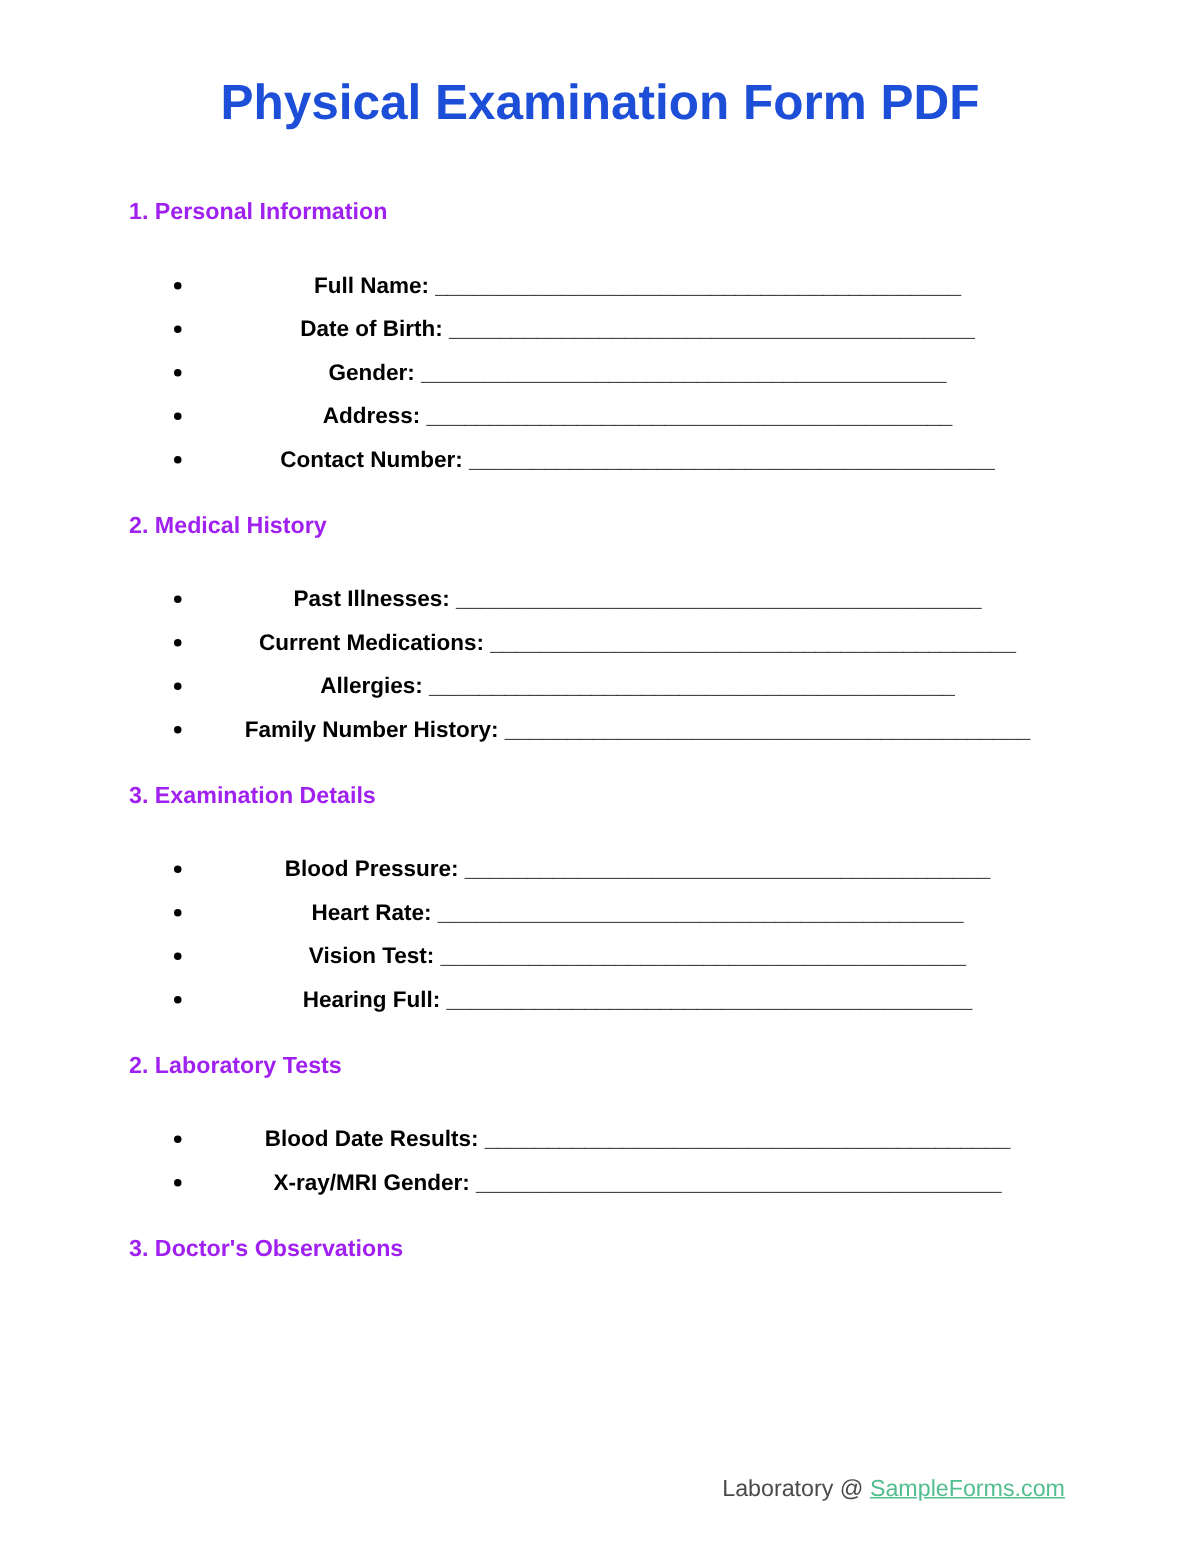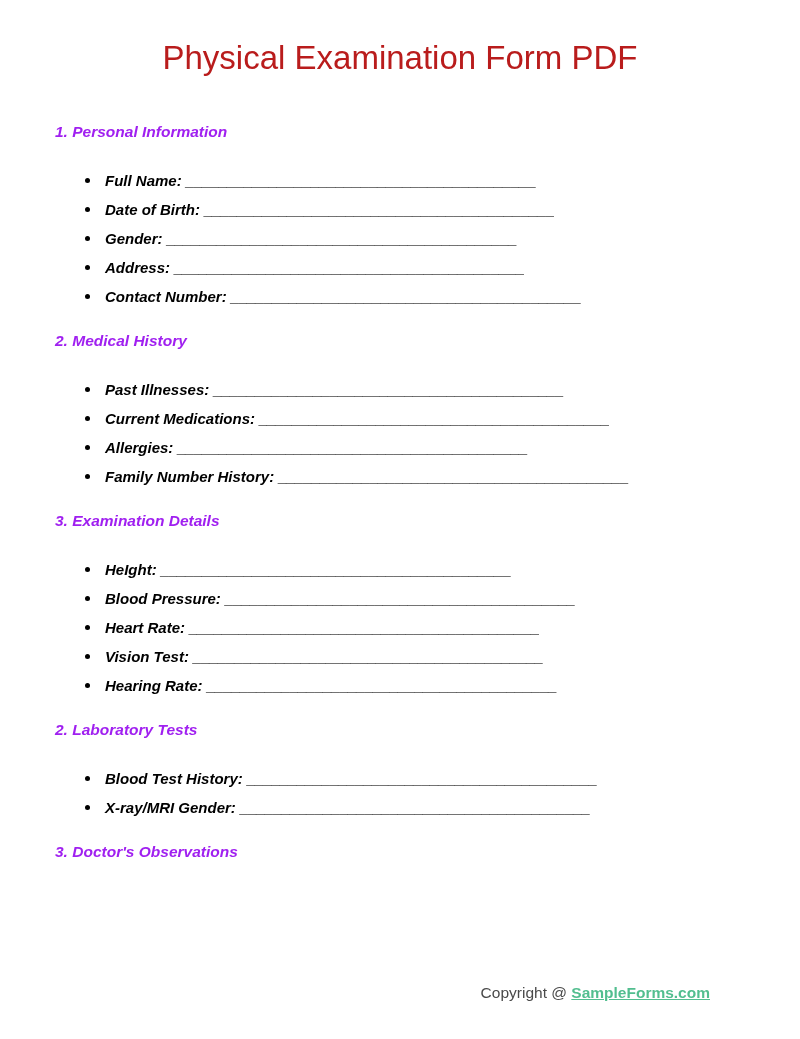--- a/index.html
+++ b/index.html
@@ -7,41 +7,42 @@
   .page {
     position: relative;
     width: 800px;
     height: 1039px;
     margin: 0 auto;
     background: #ffffff;
     font-family: "Liberation Sans", sans-serif;
     overflow: hidden;
   }
   .doc-title {
-    margin: 38px 0 0 0;
+    margin: 48px 0 0 0;
     text-align: center;
     font-size: 33px;
     line-height: 39px;
-    font-weight: normal;
-    color: #b91c1c;
+    font-weight: bold;
+    color: #1d4ed8;
     letter-spacing: 0px;
   }
-  .content { padding: 0 55px; font-style: italic; }
+  .content { padding: 0 86px; }
   .section-heading {
     margin: 21px 0 0 0;
     font-size: 15.5px;
     line-height: 18px;
     font-weight: bold;
     color: #A020F0;
   }
   .section:first-child .section-heading { margin-top: 46px; }
   .items {
     list-style: none;
     margin: 25px 0 0 0;
     padding: 0 0 0 29px;
+    text-align: center;
   }
   .field-row {
     position: relative;
     padding-left: 21px;
     font-size: 15px;
     line-height: 29px;
     font-weight: bold;
     color: #000000;
     white-space: nowrap;
   }
@@ -59,21 +60,21 @@
   .footer {
     position: absolute;
     top: 984px;
     right: 90px;
     font-size: 15.5px;
     color: #4A4A4A;
     font-weight: normal;
   }
   .footer-link {
     color: #52BE8F;
-    font-weight: bold;
+    font-weight: normal;
     text-decoration: underline;
     text-decoration-color: #52BE8F;
     cursor: pointer;
   }
 </style>
 </head>
 <body>
 
 <div class="page">
 
@@ -98,40 +99,39 @@
         <li class="field-row"><span class="bullet"></span><span>Past Illnesses:</span> <span class="field-blank">__________________________________________</span></li>
         <li class="field-row"><span class="bullet"></span><span>Current Medications:</span> <span class="field-blank">__________________________________________</span></li>
         <li class="field-row"><span class="bullet"></span><span>Allergies:</span> <span class="field-blank">__________________________________________</span></li>
         <li class="field-row"><span class="bullet"></span><span>Family Number History:</span> <span class="field-blank">__________________________________________</span></li>
       </ul>
     </div>
 
     <div class="section">
       <h2 class="section-heading">3. Examination Details</h2>
       <ul class="items">
-        <li class="field-row"><span class="bullet"></span><span>HeIght:</span> <span class="field-blank">__________________________________________</span></li>
         <li class="field-row"><span class="bullet"></span><span>Blood Pressure:</span> <span class="field-blank">__________________________________________</span></li>
         <li class="field-row"><span class="bullet"></span><span>Heart Rate:</span> <span class="field-blank">__________________________________________</span></li>
         <li class="field-row"><span class="bullet"></span><span>Vision Test:</span> <span class="field-blank">__________________________________________</span></li>
-        <li class="field-row"><span class="bullet"></span><span>Hearing Rate:</span> <span class="field-blank">__________________________________________</span></li>
+        <li class="field-row"><span class="bullet"></span><span>Hearing Full:</span> <span class="field-blank">__________________________________________</span></li>
       </ul>
     </div>
 
     <div class="section">
       <h2 class="section-heading">2. Laboratory Tests</h2>
       <ul class="items">
-        <li class="field-row"><span class="bullet"></span><span>Blood Test History:</span> <span class="field-blank">__________________________________________</span></li>
+        <li class="field-row"><span class="bullet"></span><span>Blood Date Results:</span> <span class="field-blank">__________________________________________</span></li>
         <li class="field-row"><span class="bullet"></span><span>X-ray/MRI Gender:</span> <span class="field-blank">__________________________________________</span></li>
       </ul>
     </div>
 
     <div class="section">
       <h2 class="section-heading">3. Doctor's Observations</h2>
     </div>
 
   </div>
 
   <div class="footer">
-    <span>Copyright @</span>
+    <span>Laboratory @</span>
     <a class="footer-link">SampleForms.com</a>
   </div>
 
 </div>
 
 </body></html>

